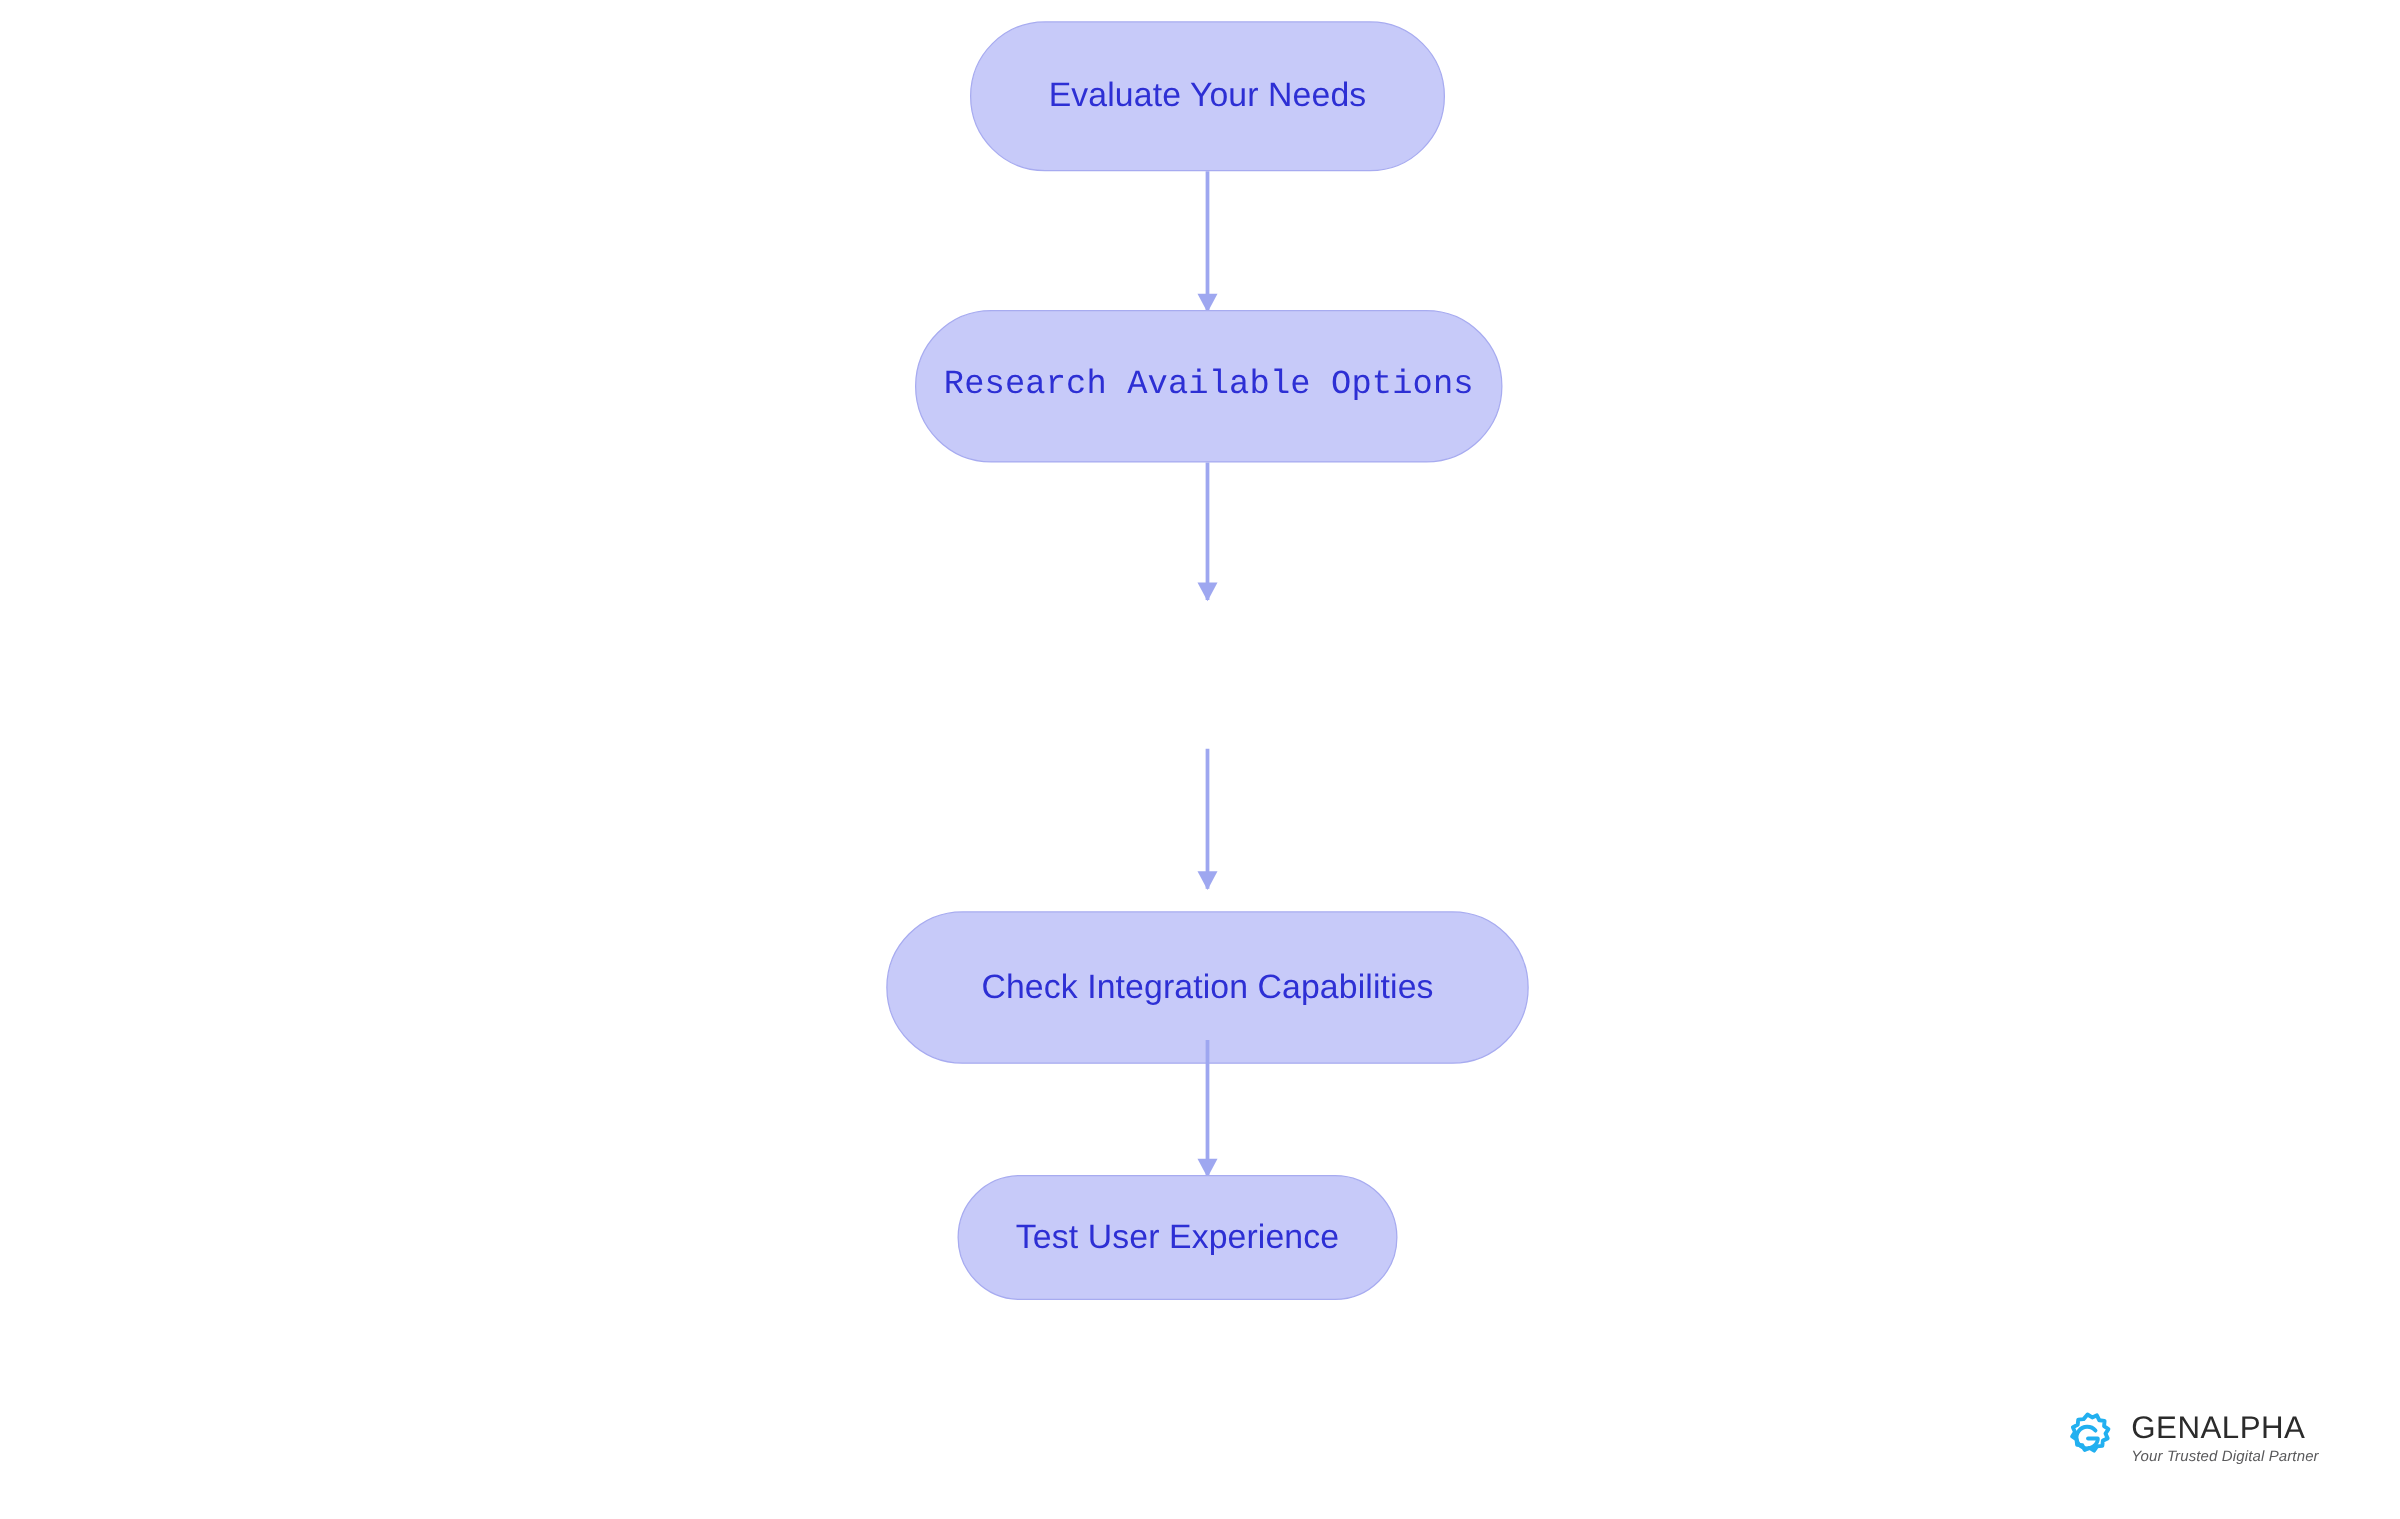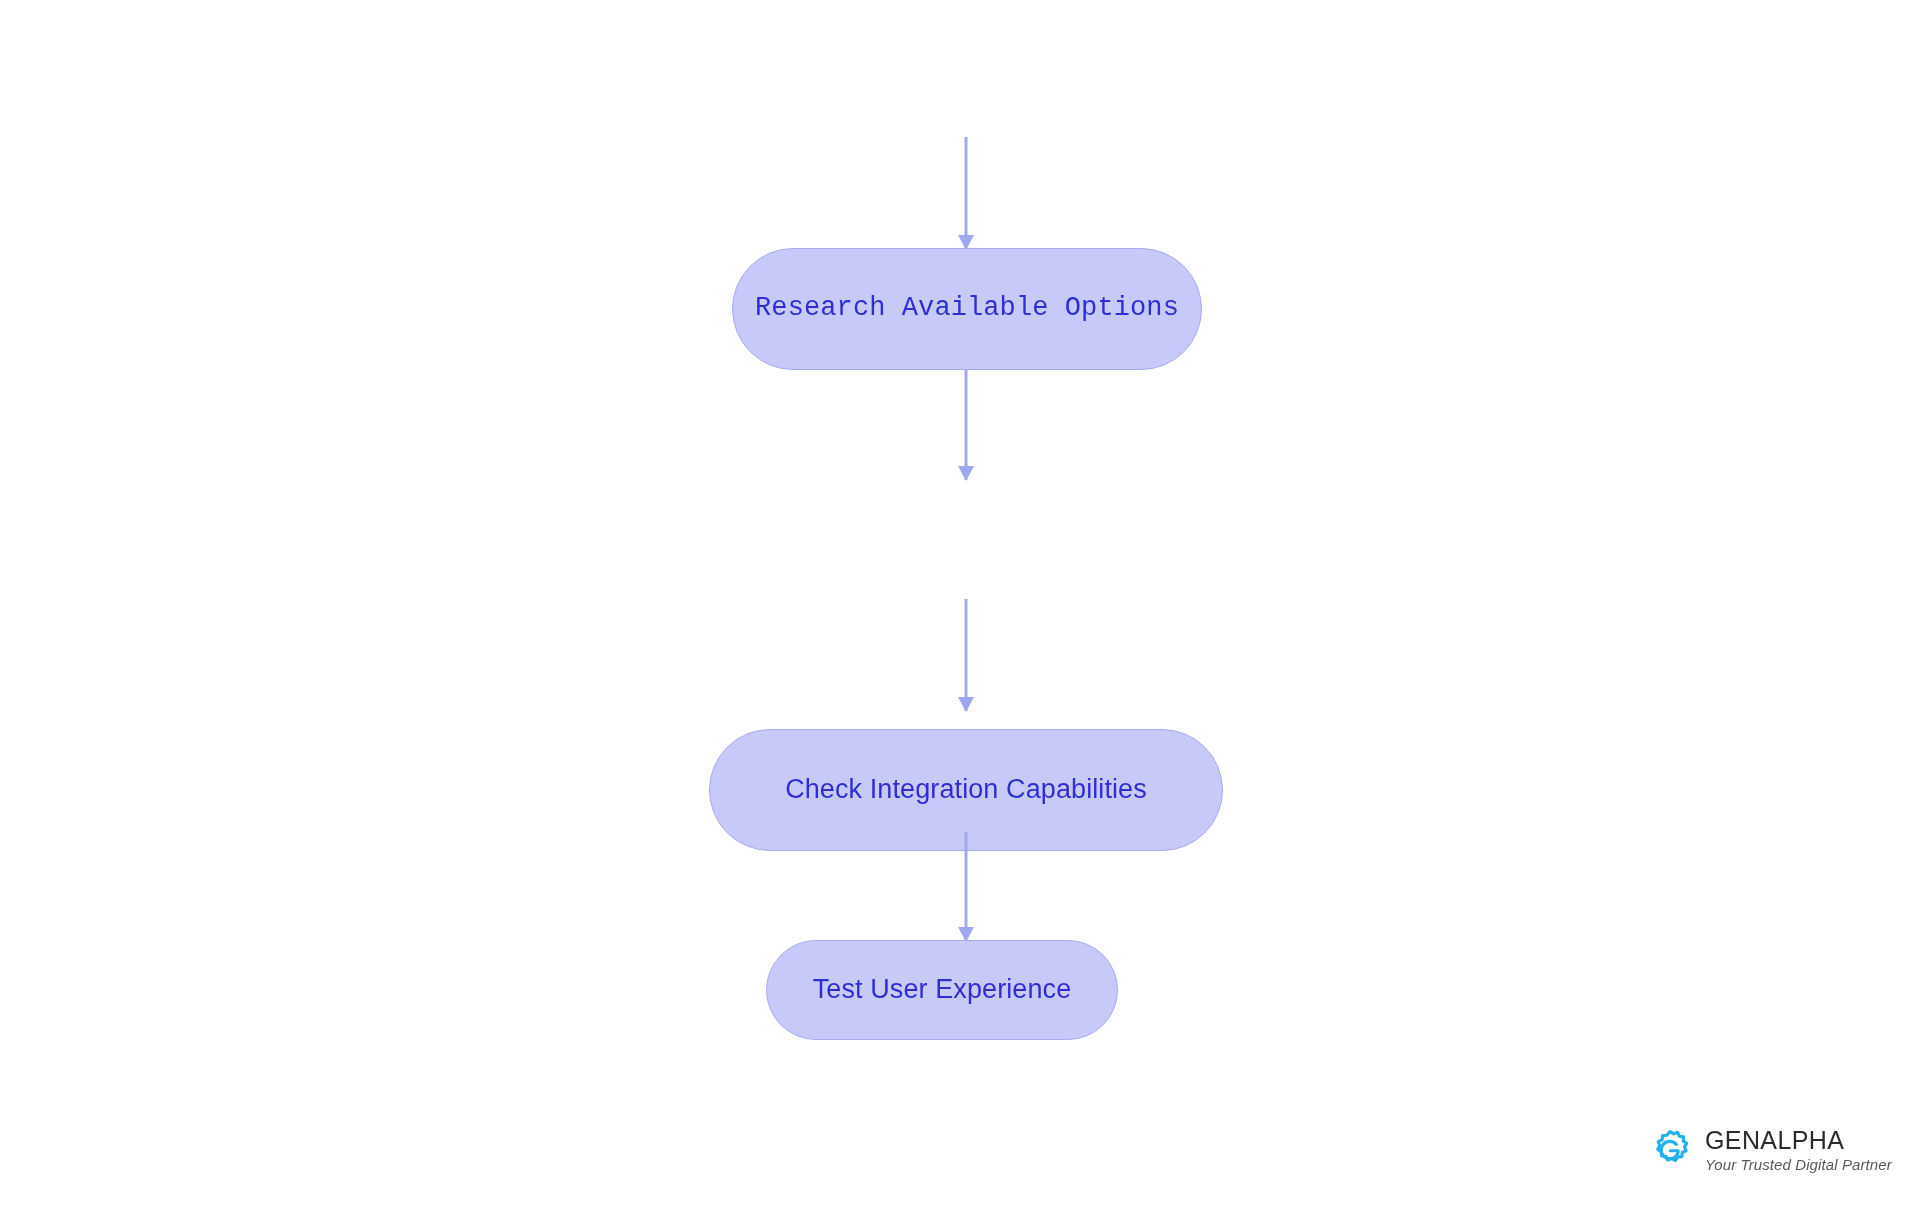--- a/index.html
+++ b/index.html
@@ -104,31 +104,34 @@
     line-height: 1;
   }
   #brand-name {
     color: #2b2b2b;
     font-size: 25px;
     font-weight: normal;
     letter-spacing: 0.4px;
   }
   #brand-tagline {
     color: #59595b;
-    font-size: 15px;
+    font-size: 12px;
     font-style: italic;
     margin-top: 4px;
     letter-spacing: 0.1px;
   }
 </style>
 </head>
 <body>
 
 <div id="flowchart-canvas">
 
+  <div class="flow-node" id="node-0">
+    <span class="flow-node-label">Evaluate Your Needs</span>
+  </div>
 
   <div class="flow-connector" id="conn-0">
     <span class="conn-line"></span>
     <span class="conn-head"></span>
   </div>
 
   <div class="flow-node" id="node-1">
     <span class="flow-node-label">Research Available Options</span>
   </div>
 

